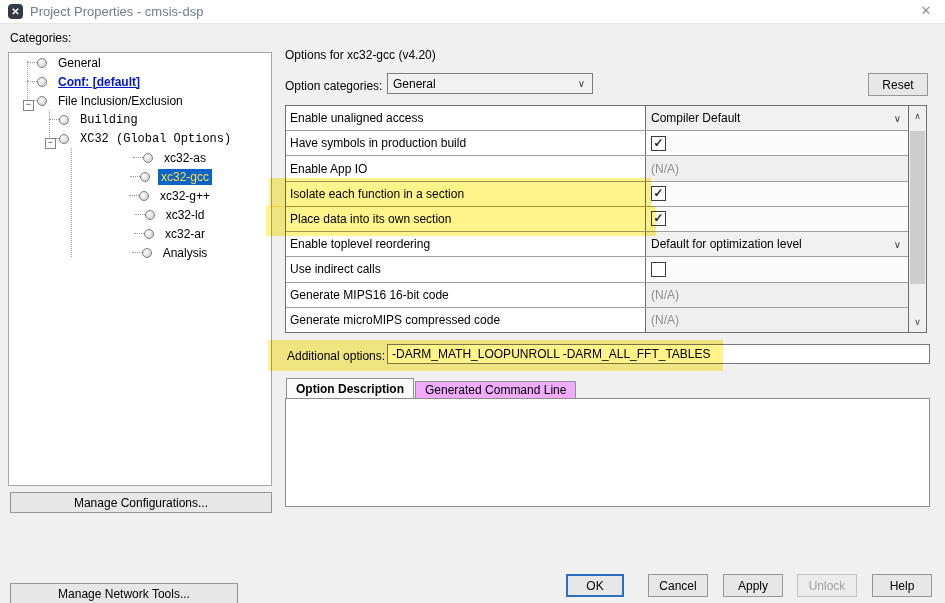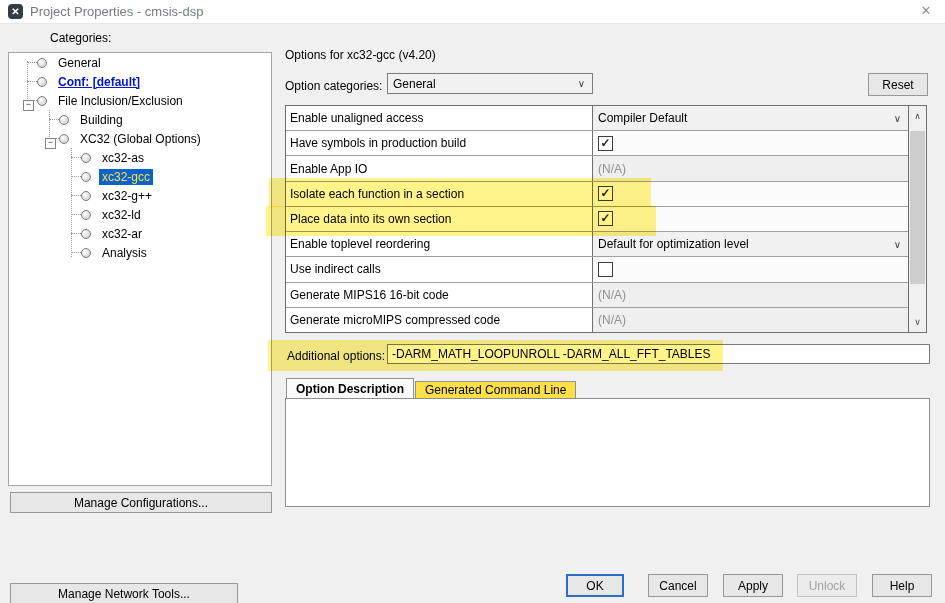--- a/index.html
+++ b/index.html
@@ -9,28 +9,28 @@
   
   .titlebar{position:absolute; left:0; top:0; width:945px; height:23px; background:#ffffff;
             border-bottom:1px solid #e6e6e6;}
   .appicon{position:absolute; left:8px; top:4px; width:15px; height:15px; background:#353b44;
            border-radius:4px; color:#fff; font-size:10px; font-weight:bold; text-align:center;
            line-height:15px;}
   .title{position:absolute; left:30px; top:4px; font-size:13px; color:#6f7c88;}
   .closex{position:absolute; right:10px; top:2px; width:18px; height:18px; color:#8e8e8e;
           font-size:13px; text-align:center; line-height:18px; cursor:default;}
   
-  .catlabel{position:absolute; left:10px; top:31px;margin-left:40px;}
+  .catlabel{position:absolute; left:10px; top:31px;}
   .treepanel{position:absolute; left:8px; top:52px; width:264px; height:434px; background:#fff;
              border:1px solid #a5a5a5; box-sizing:border-box; overflow:hidden;}
   .vline{position:absolute; width:0; border-left:1px dotted #9a9a9a;}
   .trow{position:relative; height:19px; display:flex; align-items:center; white-space:nowrap;}
   .trow:first-child{margin-top:4px;}
   .trow::before{content:""; border-top:1px dotted #9a9a9a; width:10px; flex:0 0 10px;}
-  .lvl0{padding-left:18px;} .lvl1{padding-left:40px;} .lvl2{padding-left:62px;}
+  .lvl0{padding-left:18px;} .lvl1{padding-left:40px;font-family:Liberation Mono, monospace;} .lvl2{padding-left:62px;justify-content:center;}
   .dot{width:8px; height:8px; border:1px solid #7c7c7c; border-radius:50%;
        background:radial-gradient(circle at 35% 35%, #ffffff, #c7c7c7); margin:0 8px 0 0; flex:0 0 8px;}
   .tlabel{padding:1px 3px;}
   .tlabel.link{color:#0016cf; font-weight:bold; text-decoration:underline;}
   .tlabel.selected{background:#0a63c8; color:#fde047;}
   .expander{position:absolute; width:9px; height:9px; background:#fff; border:1px solid #848484;
             font-size:9px; line-height:7px; text-align:center; color:#333; z-index:2;}
   .exp-conf{left:14px; top:47px;} .exp-xc32{left:36px; top:85px;}
   
   .btn{background:#e7e7e7; border:1px solid #979797; box-sizing:border-box; text-align:center;
@@ -44,21 +44,21 @@
          border:1px solid #7c7c7c; box-sizing:border-box; display:flex; align-items:center;}
   .combo .ctext{padding-left:5px; flex:1;}
   .combo .chev{color:#3f3f3f; padding-right:7px; font-size:10px;}
   .resetbtn{position:absolute; left:868px; top:73px; width:60px; height:23px;}
   
   .otable{position:absolute; left:285px; top:105px; width:642px; height:228px;
           border:1px solid #6f6f6f; box-sizing:border-box; background:#fff; display:flex;}
   .ocols{flex:1; display:flex; flex-direction:column;}
   .orow{flex:1; display:flex; border-bottom:1px solid #9f9f9f;}
   .orow:last-child{border-bottom:none;}
-  .ncell{width:307px; border-right:1px solid #6f6f6f; background:#fff; display:flex;
+  .ncell{width:360px; border-right:1px solid #6f6f6f; background:#fff; display:flex;
          align-items:center; padding-left:4px; box-sizing:border-box;}
   .vcell{flex:1; display:flex; align-items:center; box-sizing:border-box;}
   .vcell.dropdown{background:#f1f1f1;}
   .vcell.dropdown .vtext{padding-left:5px; flex:1;}
   .vcell.dropdown .chev{color:#3f3f3f; padding-right:7px; font-size:10px;}
   .vcell.na{background:#efefef; color:#8f8f8f; padding-left:5px;}
   .vcell.check{background:#fbfbfb;}
   .cb{width:13px; height:13px; border:1px solid #3c3c3c; background:#fff; margin-left:5px;
       font-size:12px; font-weight:bold; color:#222; text-align:center; line-height:13px;}
   
@@ -69,21 +69,21 @@
   .sthumb{position:absolute; left:1px; top:25px; width:15px; height:153px; background:#cdcdcd;}
   
   .addlabel{position:absolute; left:287px; top:349px;}
   .addinput{position:absolute; left:387px; top:344px; width:543px; height:20px; background:#fff;
             border:1px solid #7a7a7a; box-sizing:border-box; display:flex; align-items:center;
             padding-left:4px; white-space:nowrap; overflow:hidden;}
   
   .tabs{position:absolute; left:286px; top:379px; height:19px; display:flex; align-items:flex-end; z-index:2;}
   .tab{padding:0 9px; border:1px solid #929292; border-bottom:none; display:flex; align-items:center;}
   .tab.active{height:19px; background:#fafafa;font-weight:bold;}
-  .tab.inactive{height:16px; background:#fde047; margin-left:1px;}
+  .tab.inactive{height:16px; background:#f0abfc; margin-left:1px;}
   .descbox{position:absolute; left:285px; top:398px; width:645px; height:109px; background:#fff;
            border:1px solid #8e8e8e; box-sizing:border-box;}
   
   .hl{position:absolute; background:#ffe814; opacity:0.5; mix-blend-mode:multiply; pointer-events:none; z-index:5;}
   .hl1{left:269px; top:178px; width:382px; height:29px;}
   .hl2{left:266px; top:206px; width:390px; height:30px;}
   .hl3{left:268px; top:340px; width:455px; height:31px;}
   
   .footbtn{position:absolute; top:574px; height:23px;}
   .okbtn{left:566px; width:58px; border:2px solid #2a6fc2;}

